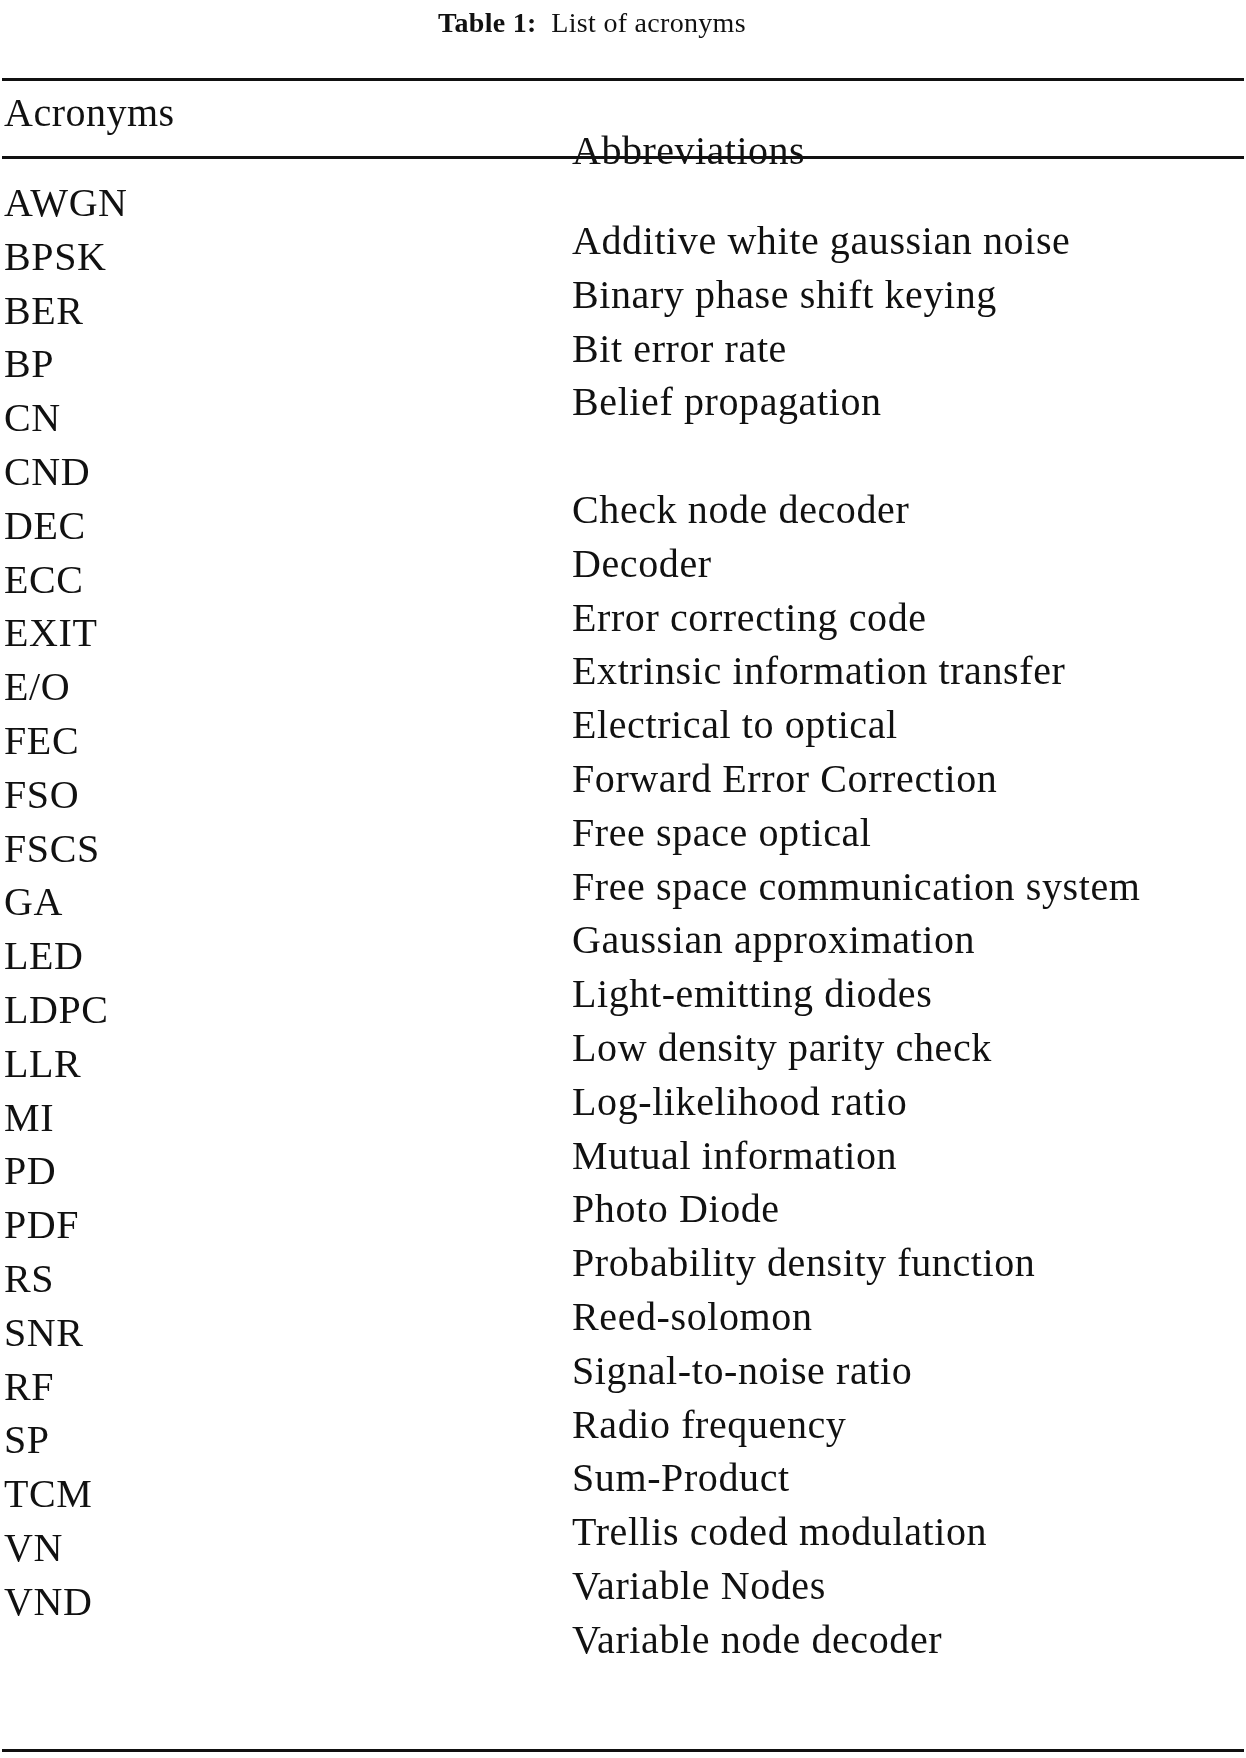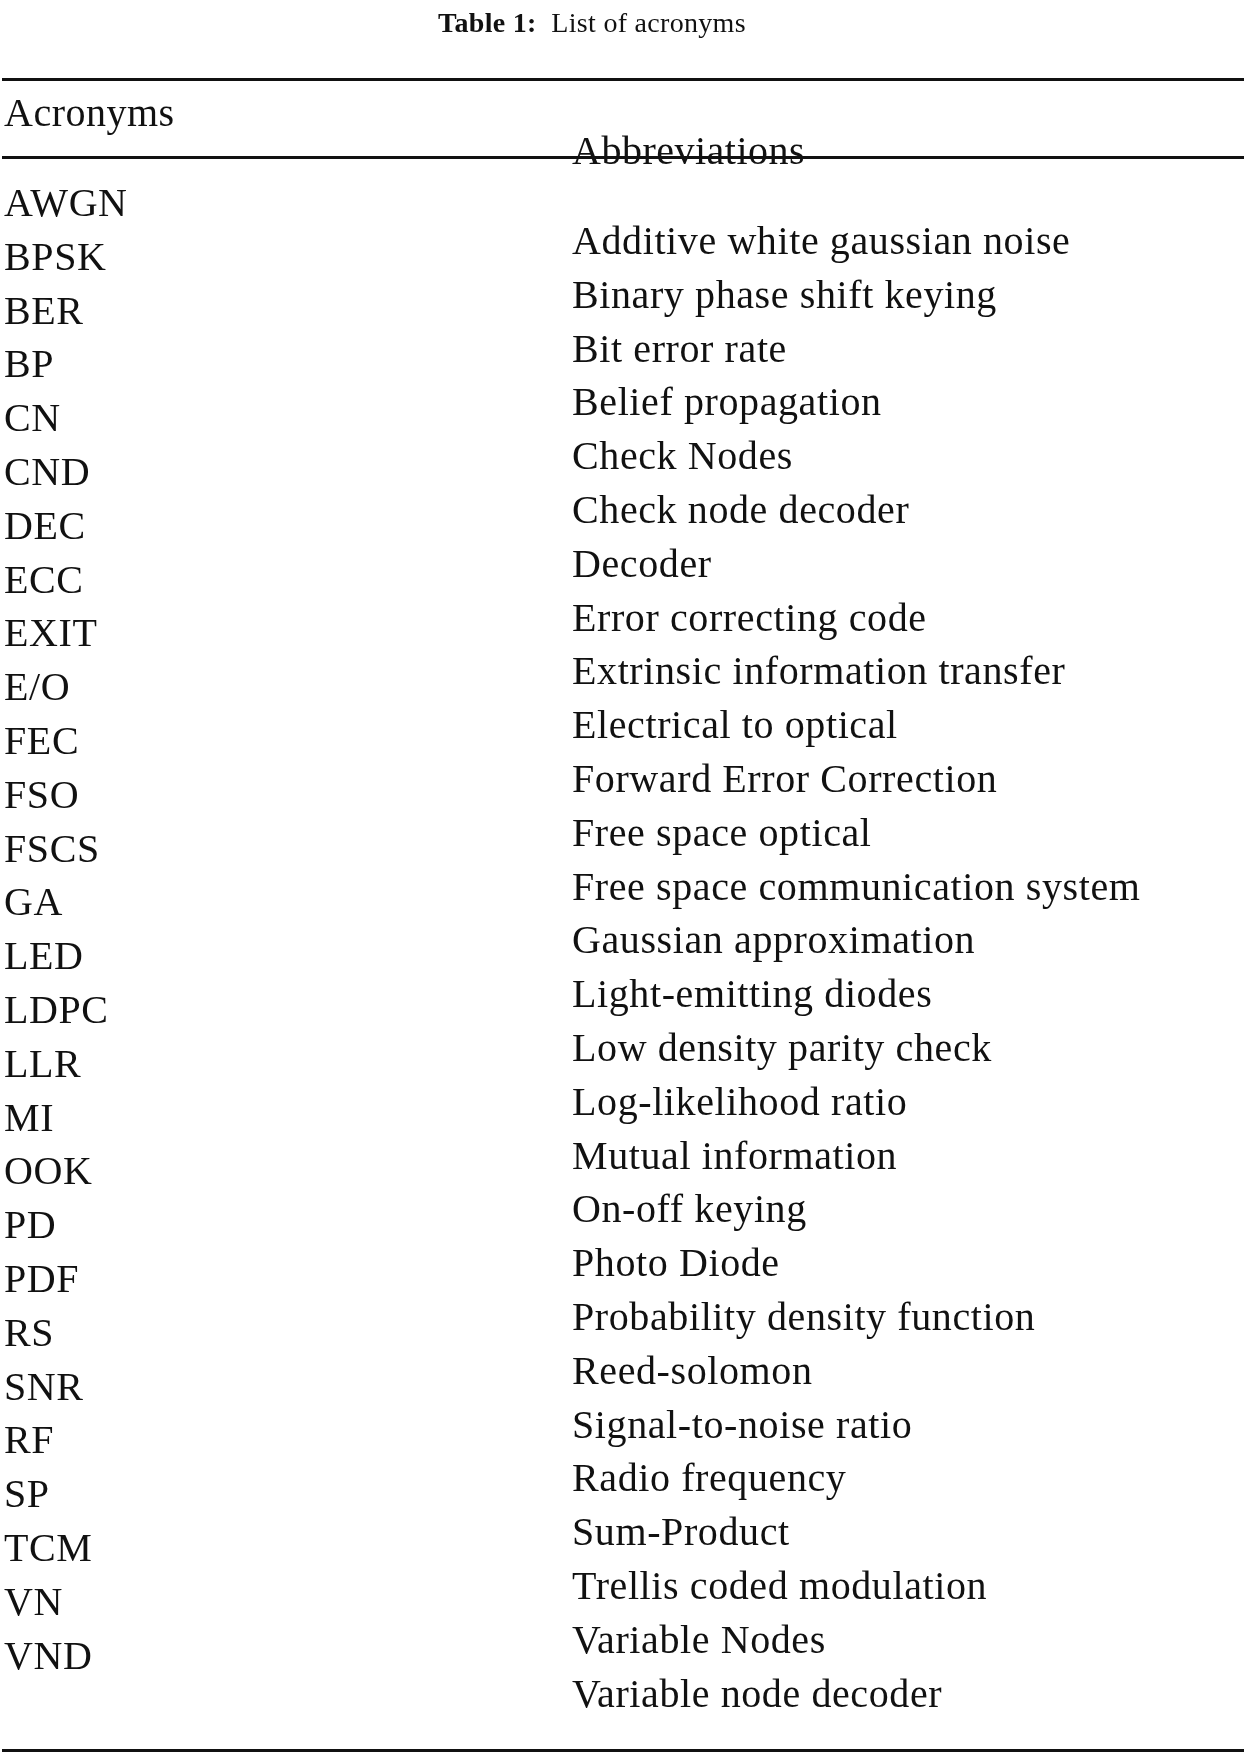--- a/index.html
+++ b/index.html
@@ -103,21 +103,20 @@
     <div class="row">
       <span class="col-a">BER</span>
       <span class="col-b">Bit error rate</span>
     </div>
     <div class="row">
       <span class="col-a">BP</span>
       <span class="col-b">Belief propagation</span>
     </div>
     <div class="row">
       <span class="col-a">CN</span>
-      <span class="col-b">Check Nodes</span>
     </div>
     <div class="row">
       <span class="col-a">CND</span>
       <span class="col-b">Check node decoder</span>
     </div>
     <div class="row">
       <span class="col-a">DEC</span>
       <span class="col-b">Decoder</span>
     </div>
     <div class="row">
@@ -158,24 +157,20 @@
     </div>
     <div class="row">
       <span class="col-a">LLR</span>
       <span class="col-b">Log-likelihood ratio</span>
     </div>
     <div class="row">
       <span class="col-a">MI</span>
       <span class="col-b">Mutual information</span>
     </div>
     <div class="row">
-      <span class="col-a">OOK</span>
-      <span class="col-b">On-off keying</span>
-    </div>
-    <div class="row">
       <span class="col-a">PD</span>
       <span class="col-b">Photo Diode</span>
     </div>
     <div class="row">
       <span class="col-a">PDF</span>
       <span class="col-b">Probability density function</span>
     </div>
     <div class="row">
       <span class="col-a">RS</span>
       <span class="col-b">Reed-solomon</span>

